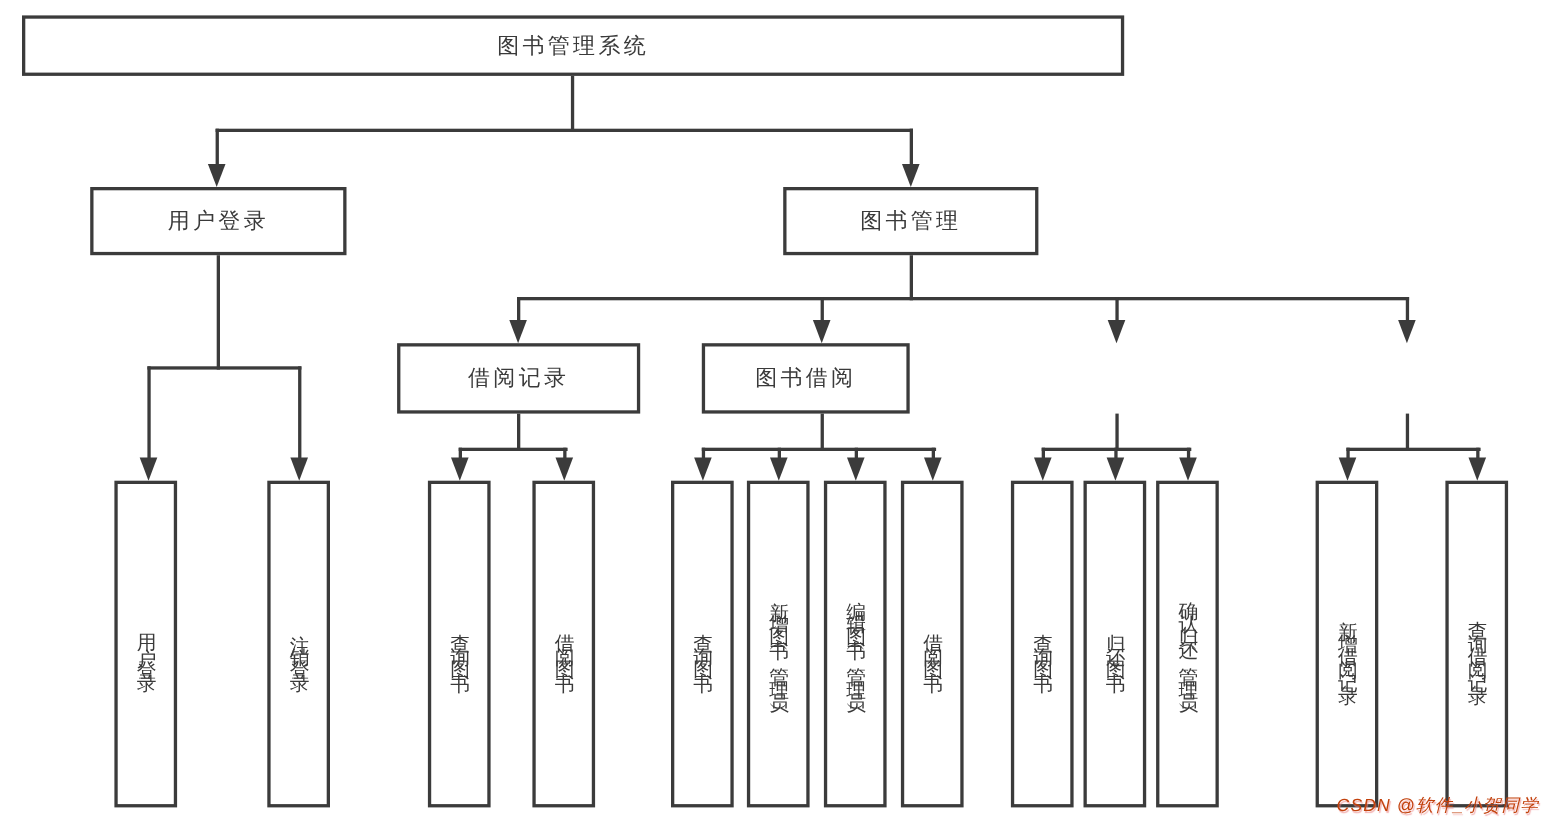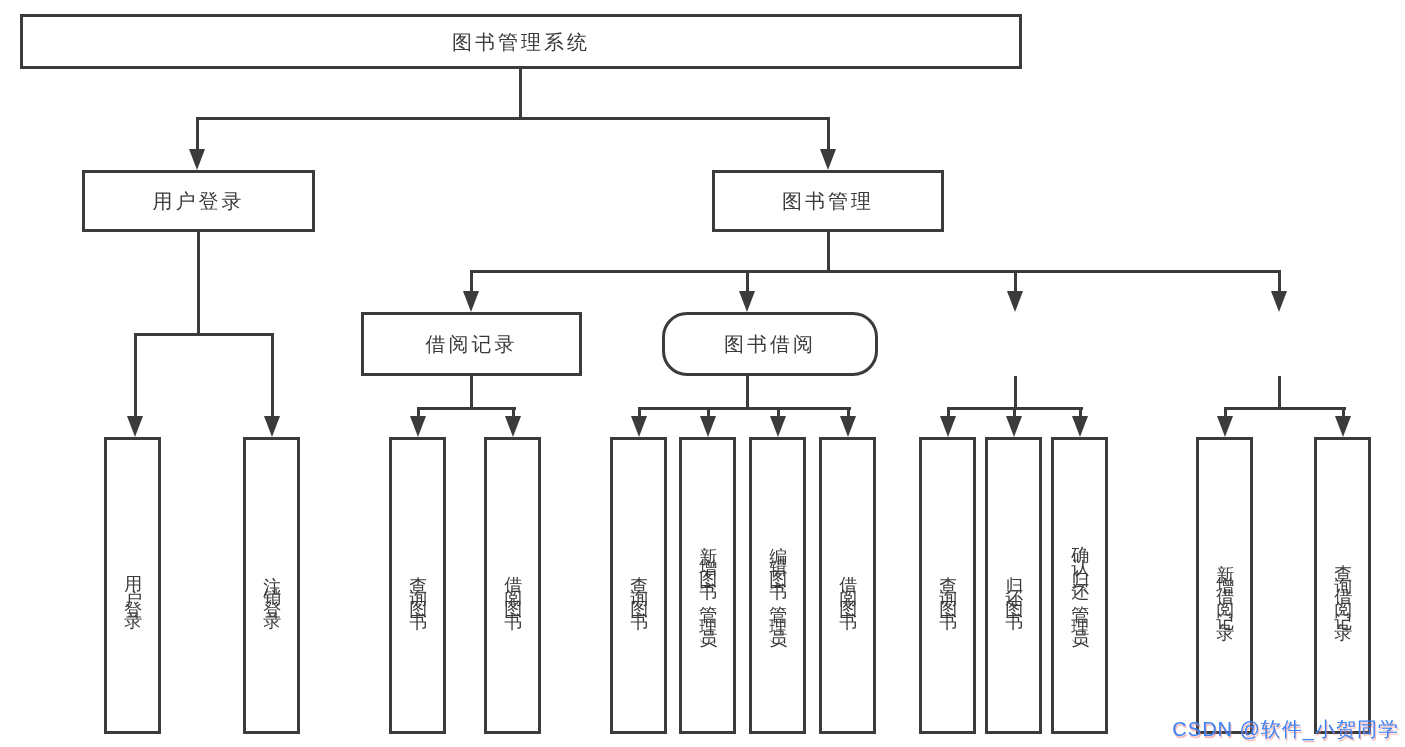--- a/index.html
+++ b/index.html
@@ -44,25 +44,26 @@
   .ah {
     position: absolute; width: 0; height: 0;
     border-left: 8px solid transparent;
     border-right: 8px solid transparent;
     border-top: 21px solid var(--line);
   }
   .watermark {
     position: absolute;
     right: 6px;
     bottom: 4px;
-    font-size: 20px;
+    font-size: 16px;
     letter-spacing: 1px;
-    color: #3b82f6;
+    color: #c2410c;
     text-shadow: 1px 2px 1px rgba(235, 130, 130, 0.65);
     white-space: nowrap;
+    font-style: italic;
   }
 </style>
 </head>
 <body>
 
 <div class="canvas">
 
   <div class="box" style="left:20px; top:14px; width:1002px; height:55px;">
     <span class="hlabel">图书管理系统</span>
   </div>
@@ -95,21 +96,21 @@
   <div class="vl" style="left:746px; top:270px; height:26px;"></div>
   <div class="ah" style="left:739px; top:291px;"></div>
   <div class="vl" style="left:1014px; top:270px; height:26px;"></div>
   <div class="ah" style="left:1007px; top:291px;"></div>
   <div class="vl" style="left:1278px; top:270px; height:26px;"></div>
   <div class="ah" style="left:1271px; top:291px;"></div>
 
   <div class="box" style="left:361px; top:312px; width:221px; height:64px;">
     <span class="hlabel">借阅记录</span>
   </div>
-  <div class="box" style="left:662px; top:312px; width:216px; height:64px;border-radius:25px;">
+  <div class="box" style="left:638px; top:312px; width:189px; height:64px;">
     <span class="hlabel">图书借阅</span>
   </div>
 
   <div class="vl" style="left:470px; top:376px; height:34px;"></div>
   <div class="hl" style="left:417px; top:407px; width:99px;"></div>
   <div class="vl" style="left:417px; top:407px; height:14px;"></div>
   <div class="ah" style="left:410px; top:416px;"></div>
   <div class="vl" style="left:512px; top:407px; height:14px;"></div>
   <div class="ah" style="left:505px; top:416px;"></div>
 

